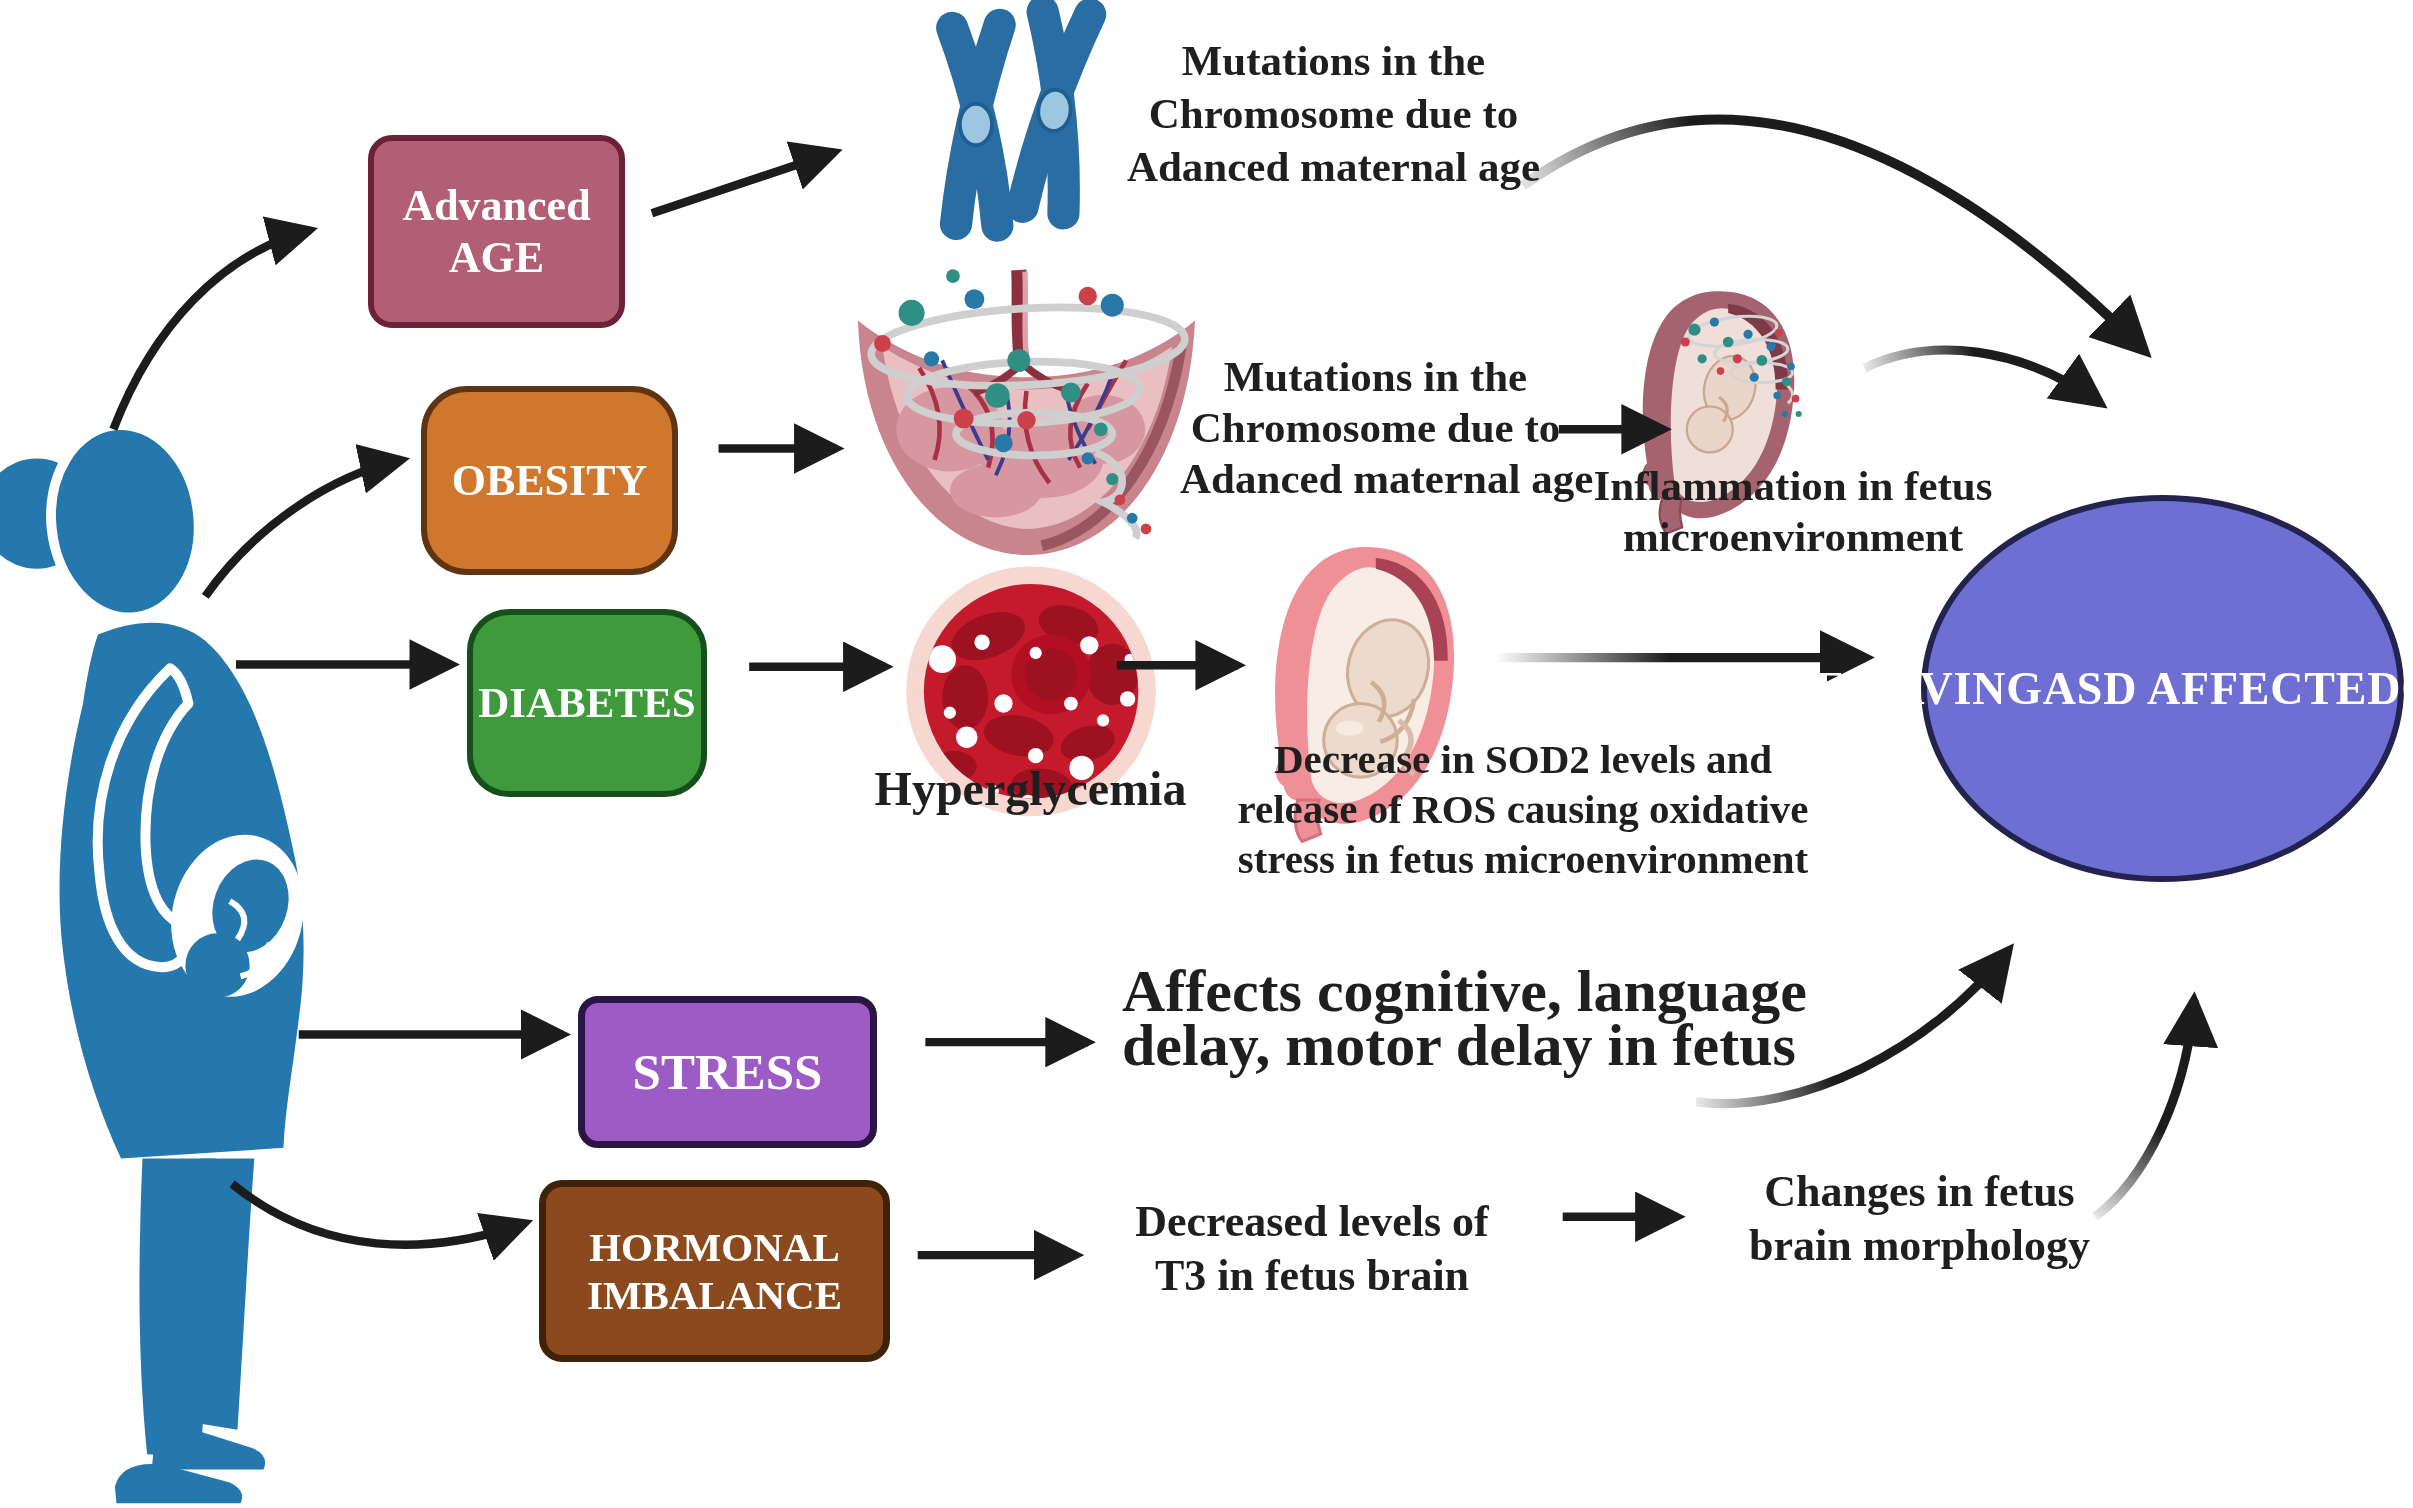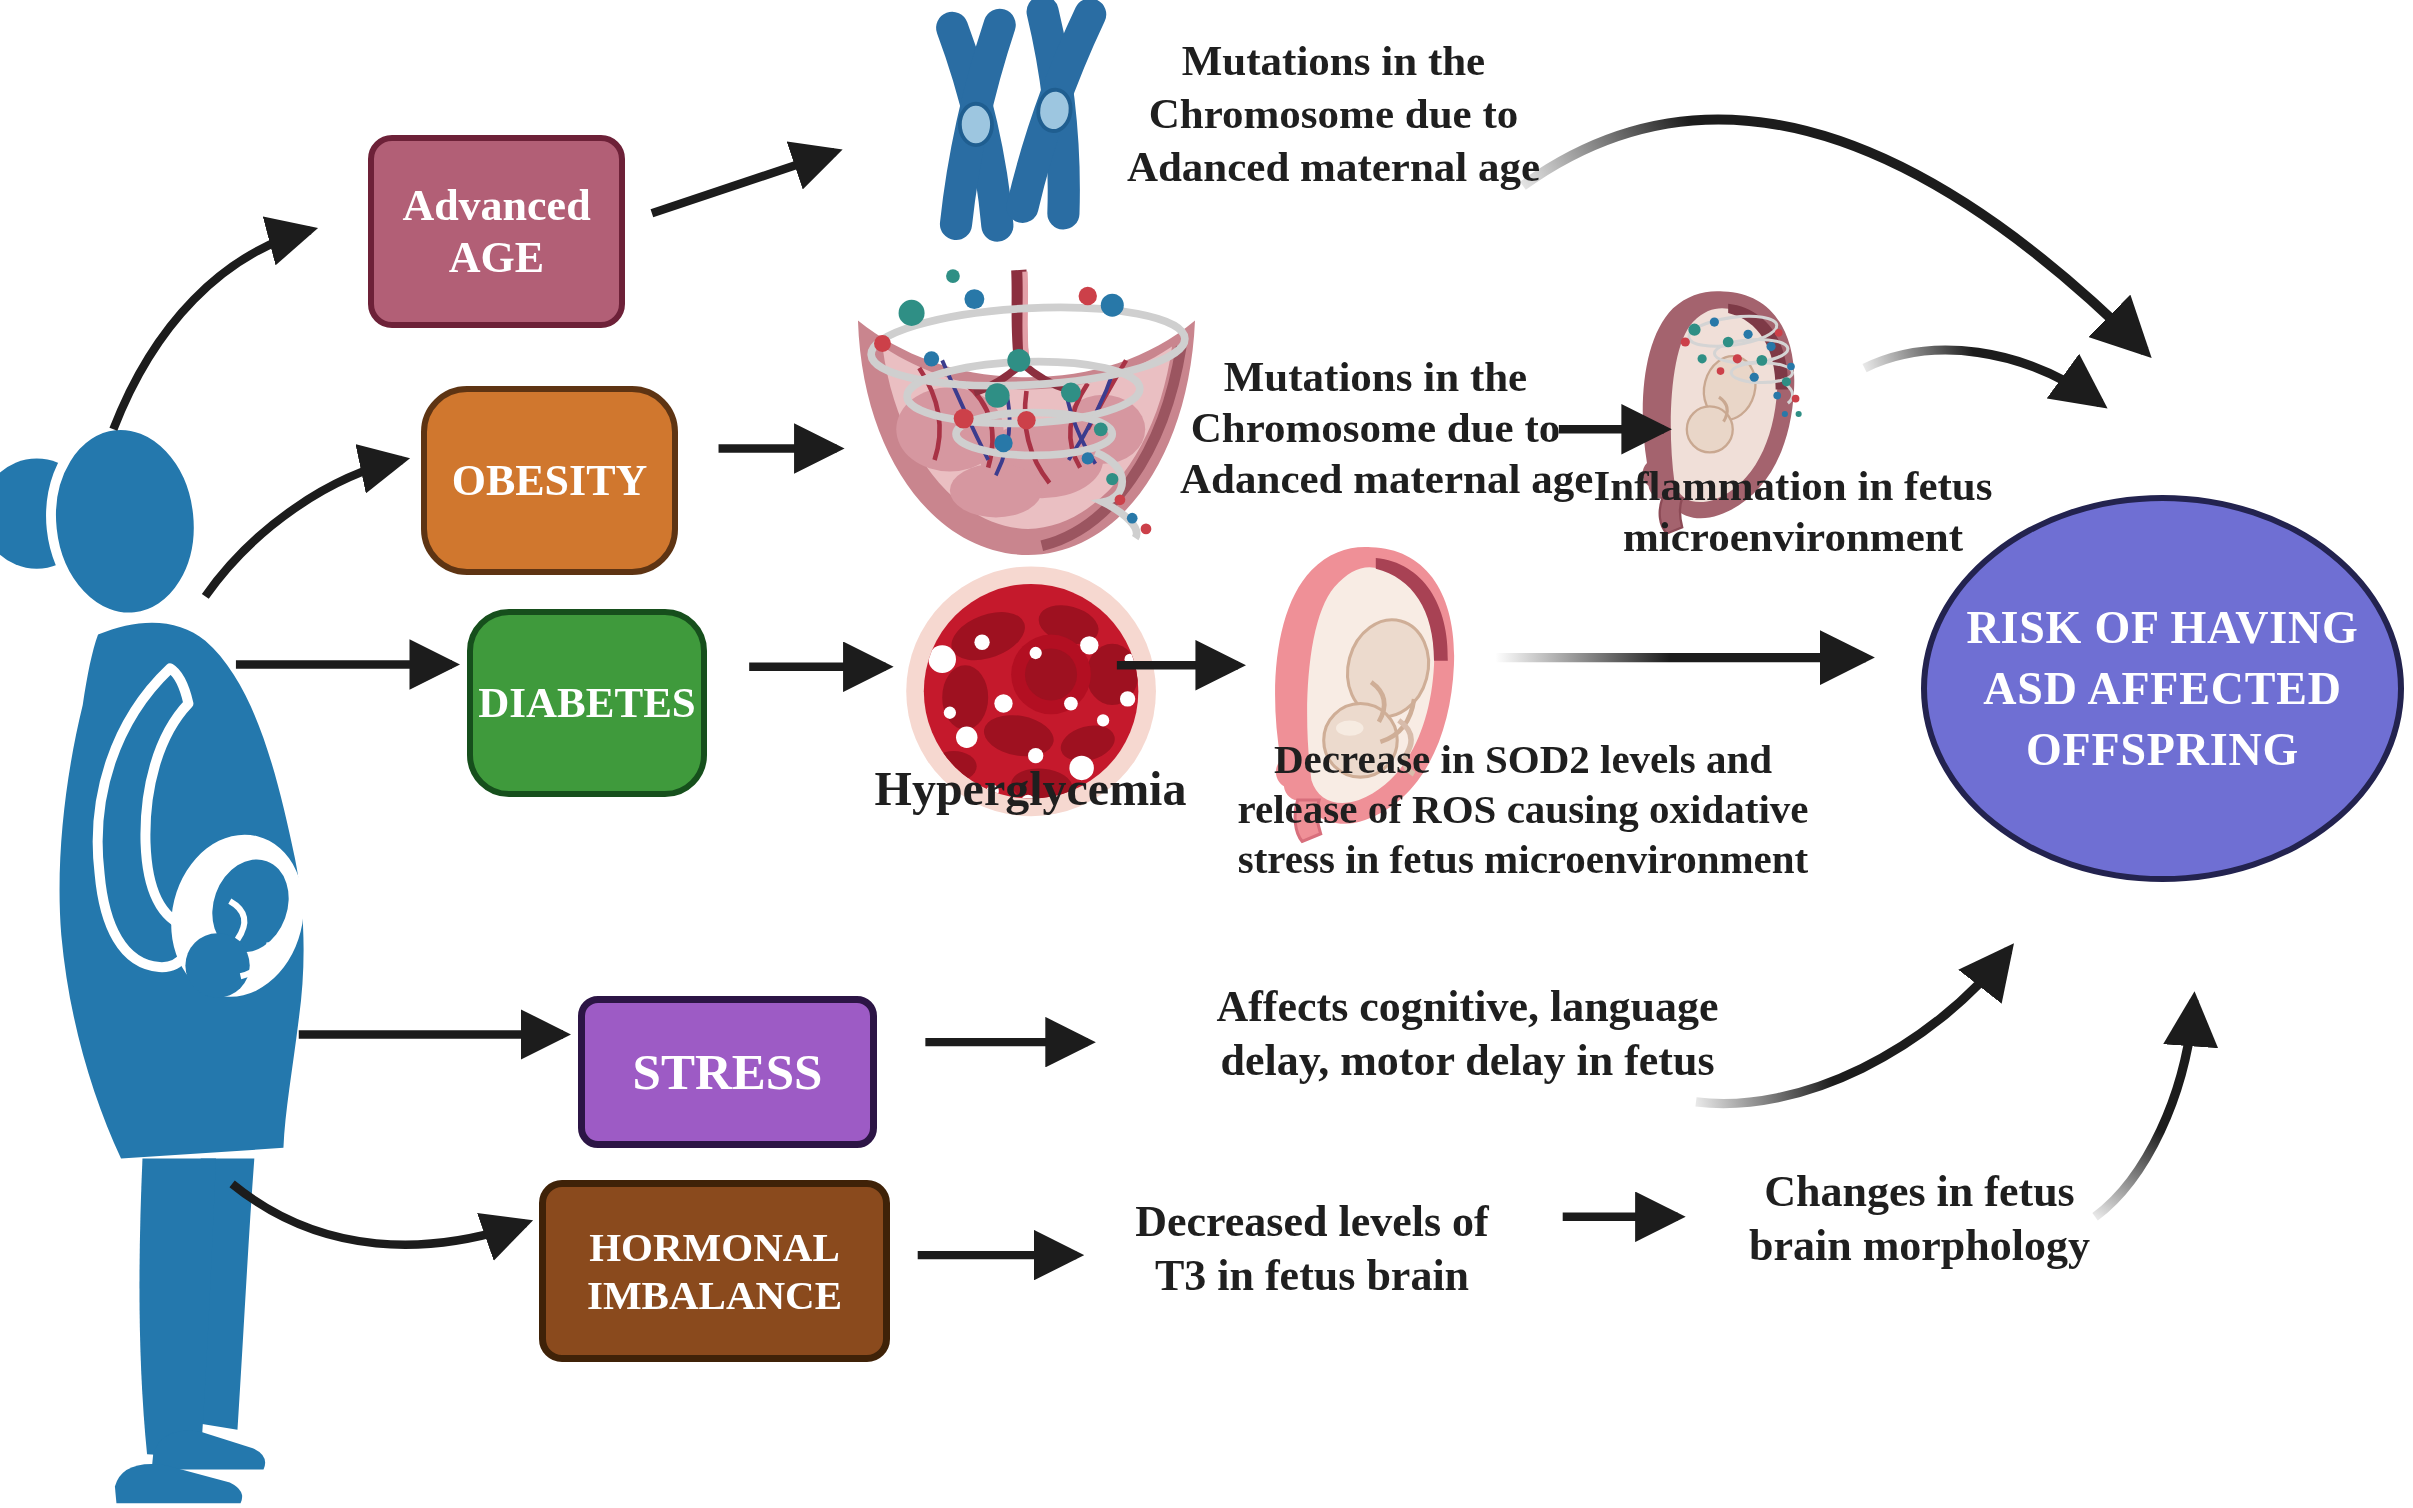--- a/index.html
+++ b/index.html
@@ -20,27 +20,27 @@
   #box-hormonal{left:539px;top:1180px;width:351px;height:182px;background:#8a4a1d;border:7.7px solid #3f2208;border-radius:23px;font-size:41px;justify-content:center;}
   .note{
     position:absolute;text-align:center;font-weight:700;color:#1f1f1f;
   }
   .note div{white-space:nowrap;}
   #note-age-mut{left:1096px;top:34px;width:475px;font-size:43px;line-height:53px;}
   #note-obesity-mut{left:1180px;top:351px;width:391px;font-size:43px;line-height:51px;}
   #note-inflammation{left:1586px;top:460px;width:414px;font-size:43px;line-height:51px;}
   #label-hyperglycemia{left:839px;top:762px;width:383px;font-size:48px;line-height:54px;}
   #note-sod2{left:1226px;top:734px;width:594px;font-size:41px;line-height:50px;}
-  #note-stress-fx{left:1188px;top:964px;width:559px;font-size:44px;line-height:54px;margin-top:16px;}
+  #note-stress-fx{left:1122px;top:964px;width:559px;font-size:60px;line-height:54px;}
   #note-t3{left:1111px;top:1195px;width:402px;font-size:44px;line-height:54px;}
   #note-morph{left:1701px;top:1165px;width:437px;font-size:44px;line-height:54px;}
   .outcome-ellipse{
     position:absolute;left:1921px;top:495px;width:483px;height:387px;border-radius:50%;
     background:#6f6fd3;border:6.1px solid #23234f;box-sizing:border-box;
-    display:flex;flex-direction:column;align-items:center;justify-content:center;
+    display:flex;flex-direction:row;align-items:center;justify-content:center;
     color:#ffffff;font-size:46px;font-weight:700;text-align:center;letter-spacing:0.8px;
   }
   .outcome-ellipse div{line-height:61px;white-space:nowrap;}
 </style>
 </head>
 <body>
 
 <div class="stage">
 
   <svg class="art" viewBox="0 0 3150 1969">

